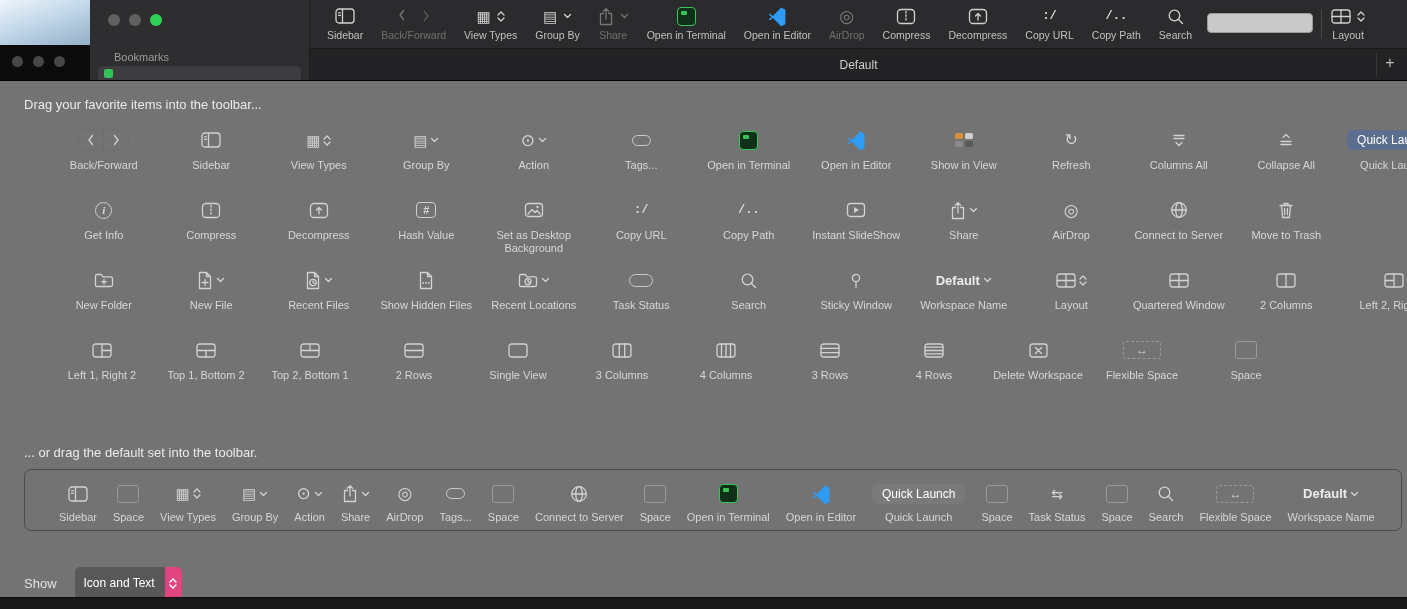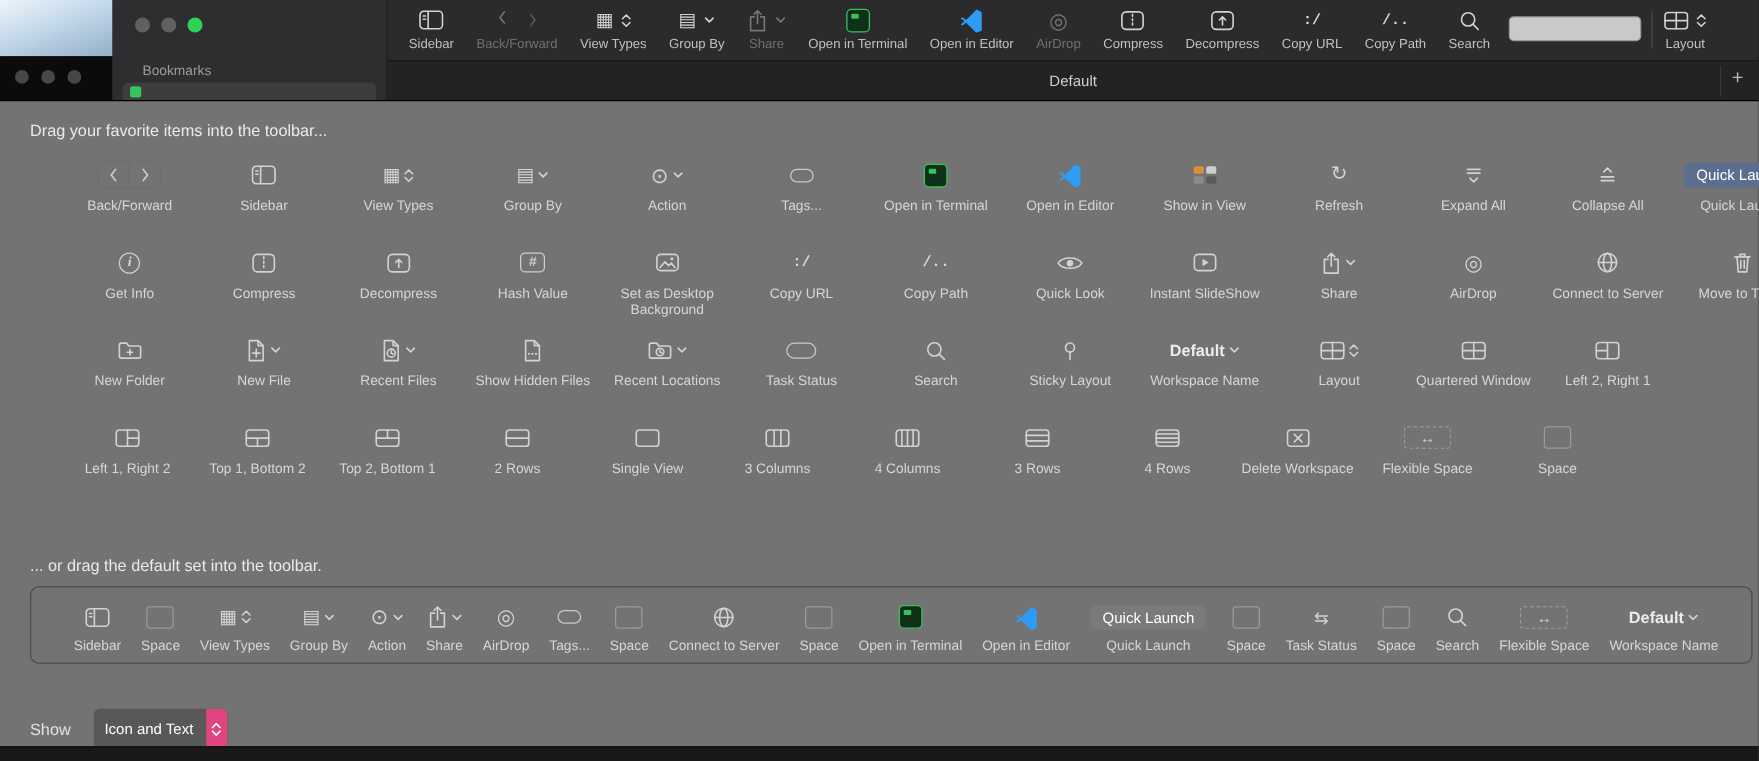--- a/index.html
+++ b/index.html
@@ -394,21 +394,21 @@
             <span class="g fs16">↻</span>
           </div>
           <div class="lbl">Refresh</div>
         </div>
         <div class="pitem">
           <div class="ic">
             <svg width="16" height="16" viewBox="0 0 16 16" fill="none" stroke="#d2d2d2" stroke-width="1.3" stroke-linecap="round" stroke-linejoin="round">
               <path d="M3 3.5 H13 M3 6.5 H13 M5 10.5 L8 13.5 L11 10.5"></path>
             </svg>
           </div>
-          <div class="lbl">Expand All</div>
+          <div class="lbl">Columns All</div>
         </div>
         <div class="pitem">
           <div class="ic">
             <svg width="16" height="16" viewBox="0 0 16 16" fill="none" stroke="#d2d2d2" stroke-width="1.3" stroke-linecap="round" stroke-linejoin="round">
               <path d="M5 5.5 L8 2.5 L11 5.5 M3 9.5 H13 M3 12.5 H13"></path>
             </svg>
           </div>
           <div class="lbl">Collapse All</div>
         </div>
         <div class="pitem">
@@ -463,29 +463,20 @@
           <div class="ic">
             <span class="txtic">:/</span>
           </div>
           <div class="lbl">Copy URL</div>
         </div>
         <div class="pitem">
           <div class="ic">
             <span class="txtic">/..</span>
           </div>
           <div class="lbl">Copy Path</div>
-        </div>
-        <div class="pitem">
-          <div class="ic">
-            <svg width="22" height="15" viewBox="0 0 22 15" fill="none" stroke="#d2d2d2" stroke-width="1.3" stroke-linecap="round" stroke-linejoin="round">
-              <path d="M1.5 7.5 C5 2 17 2 20.5 7.5 C17 13 5 13 1.5 7.5 Z"></path>
-              <circle cx="11" cy="7.5" r="2.6" fill="#d2d2d2" stroke="none"></circle>
-            </svg>
-          </div>
-          <div class="lbl">Quick Look</div>
         </div>
         <div class="pitem">
           <div class="ic">
             <svg width="20" height="16" viewBox="0 0 20 16" fill="none" stroke="#d2d2d2" stroke-width="1.3" stroke-linecap="round" stroke-linejoin="round">
               <rect x="1.5" y="1.5" width="17" height="13" rx="3"></rect>
               <path d="M8 5 L13 8 L8 11 Z" fill="#d2d2d2" stroke="none"></path>
             </svg>
           </div>
           <div class="lbl">Instant SlideShow</div>
         </div>
@@ -607,21 +598,21 @@
           </div>
           <div class="lbl">Search</div>
         </div>
         <div class="pitem">
           <div class="ic">
             <svg width="14" height="17" viewBox="0 0 14 17" fill="none" stroke="#d2d2d2" stroke-width="1.3" stroke-linecap="round" stroke-linejoin="round">
               <circle cx="7" cy="6" r="3.6"></circle>
               <path d="M7 9.6 V15.5"></path>
             </svg>
           </div>
-          <div class="lbl">Sticky Layout</div>
+          <div class="lbl">Sticky Window</div>
         </div>
         <div class="pitem">
           <div class="ic">
             <span class="wsmenu">Default</span>
             <span class="chev">
               <svg width="9" height="6" viewBox="0 0 9 6" fill="none" stroke="#d2d2d2" stroke-width="1.3" stroke-linecap="round" stroke-linejoin="round">
                 <path d="M1.5 1.5 L4.5 4.5 L7.5 1.5"></path>
               </svg>
             </span>
           </div>
@@ -645,20 +636,29 @@
           <div class="lbl">Layout</div>
         </div>
         <div class="pitem">
           <div class="ic">
             <svg width="20" height="15" viewBox="0 0 20 15" fill="none" stroke="#d2d2d2" stroke-width="1.3" stroke-linecap="round" stroke-linejoin="round">
               <rect x="1" y="1" width="18" height="13" rx="2.5"></rect>
               <path d="M10 1 V14 M1 7.5 H19"></path>
             </svg>
           </div>
           <div class="lbl">Quartered Window</div>
+        </div>
+        <div class="pitem">
+          <div class="ic">
+            <svg width="20" height="15" viewBox="0 0 20 15" fill="none" stroke="#d2d2d2" stroke-width="1.3" stroke-linecap="round" stroke-linejoin="round">
+              <rect x="1" y="1" width="18" height="13" rx="2.5"></rect>
+              <path d="M10 1 V14"></path>
+            </svg>
+          </div>
+          <div class="lbl">2 Columns</div>
         </div>
         <div class="pitem">
           <div class="ic">
             <svg width="20" height="15" viewBox="0 0 20 15" fill="none" stroke="#d2d2d2" stroke-width="1.3" stroke-linecap="round" stroke-linejoin="round">
               <rect x="1" y="1" width="18" height="13" rx="2.5"></rect>
               <path d="M10 1 V14 M1 7.5 H10"></path>
             </svg>
           </div>
           <div class="lbl">Left 2, Right 1</div>
         </div>

